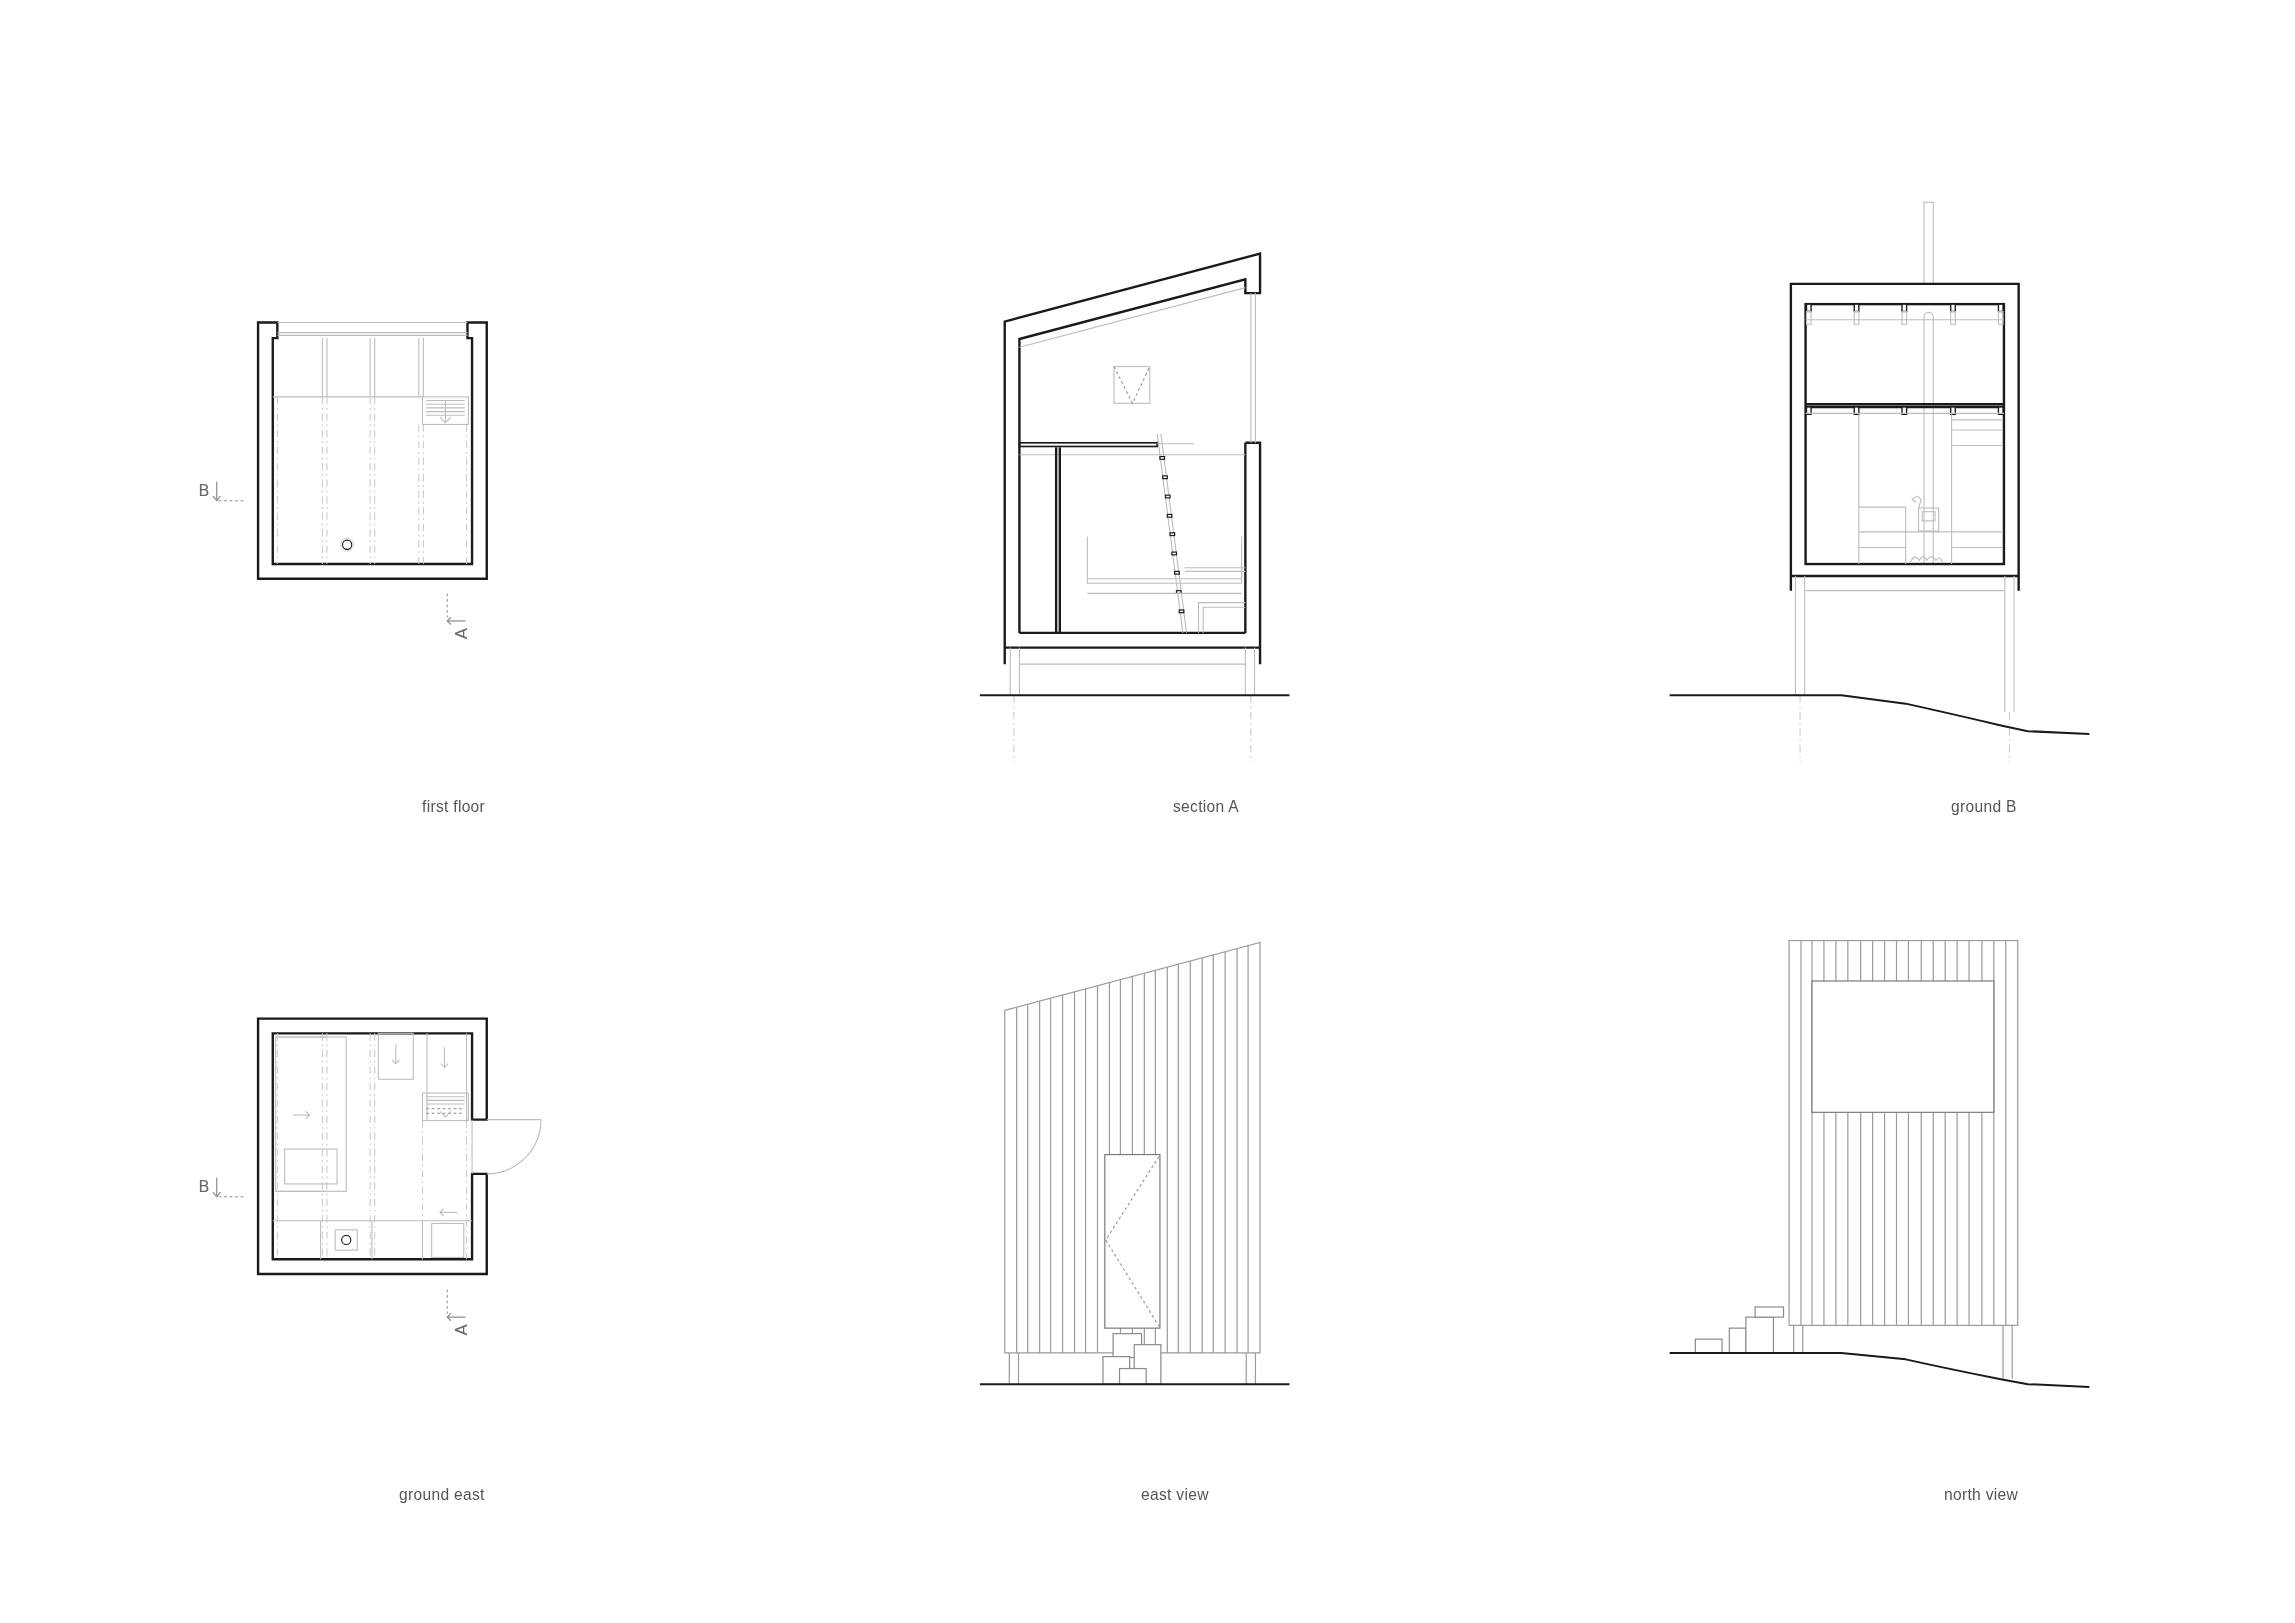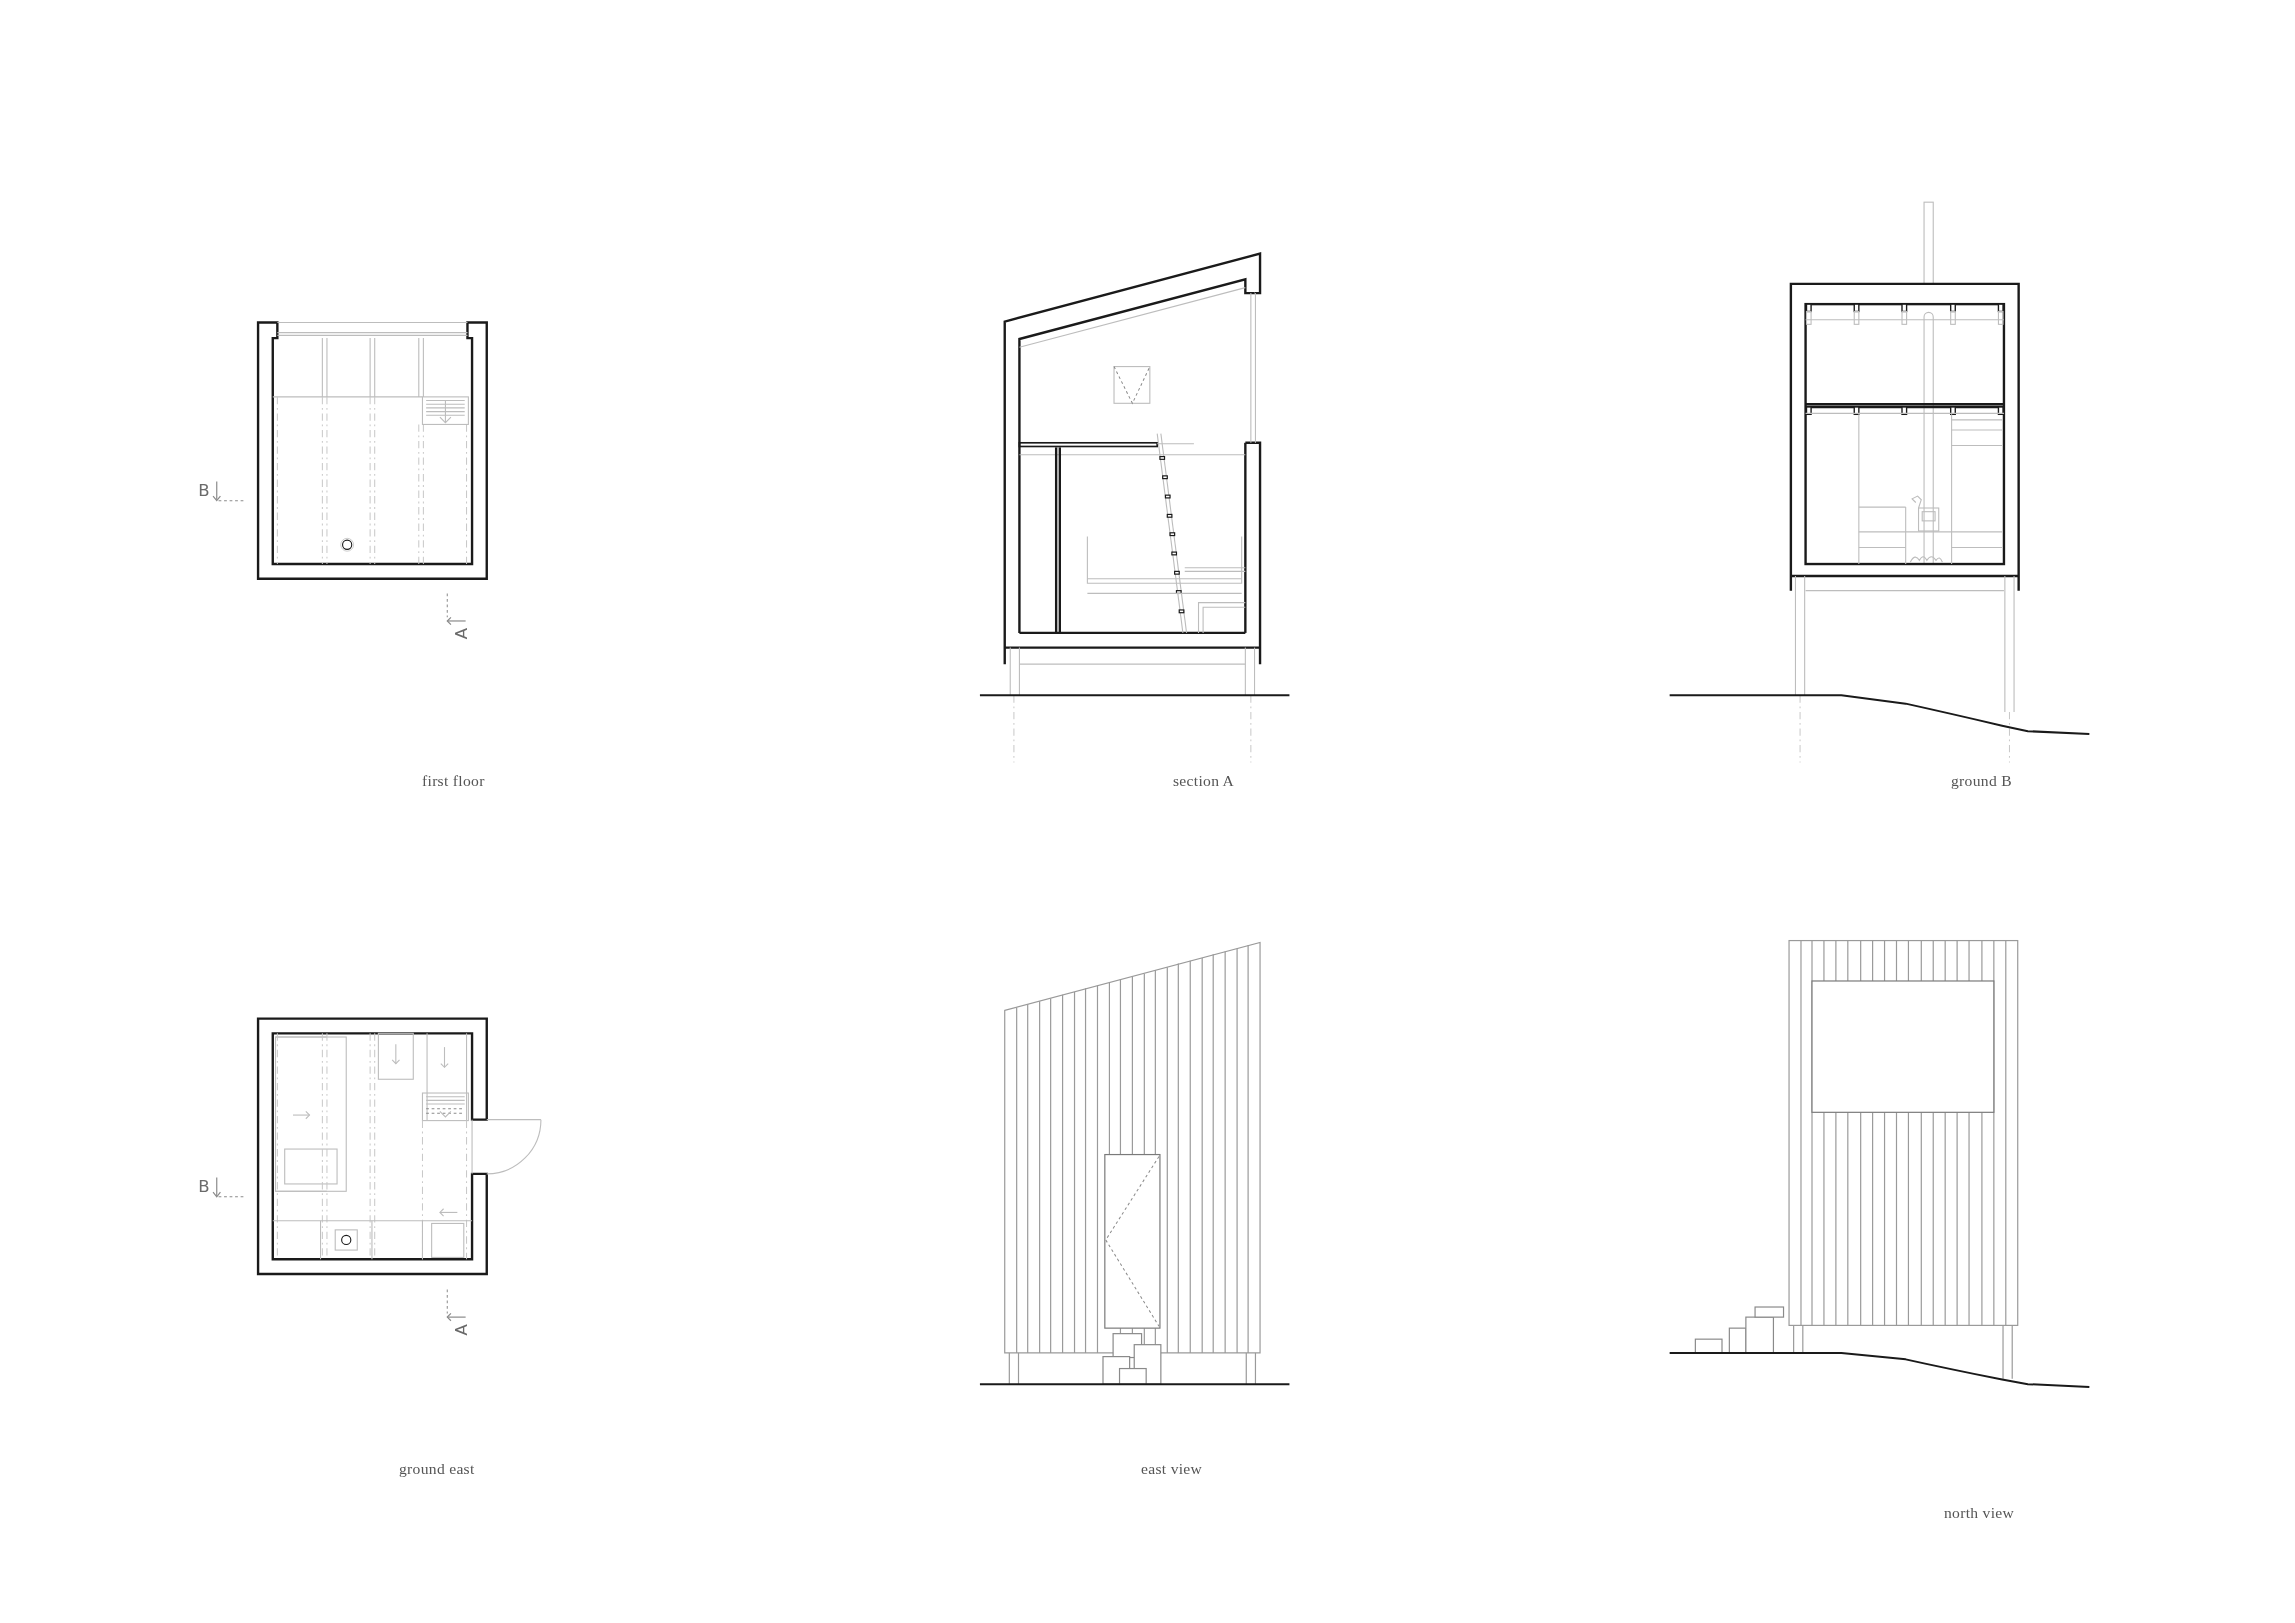--- a/index.html
+++ b/index.html
@@ -1,18 +1,18 @@
 <!DOCTYPE html>
 <html style="font-size:14.7px"><head>
 <meta charset="utf-8">
 <style>
   html, body { margin: 0; padding: 0; background: #ffffff; }
   body { width: 2296px; height: 1624px; position: relative; overflow: hidden; font-family: "DejaVu Sans", sans-serif; }
   svg.sheet { position: absolute; left: 0; top: 0; width: 2296px; height: 1624px; }
-  .label { position: absolute; font-family: Liberation Serif, serif; font-size: 15.6px; color: #555555; letter-spacing: 0.3px; white-space: nowrap; }
+  .label { position: absolute; font-family: Liberation Sans, sans-serif; font-size: 15.6px; color: #555555; letter-spacing: 0.3px; white-space: nowrap; margin-top: 26px; }
   .marker-text { font-family: "DejaVu Sans", sans-serif; font-size: 18px; fill: #6a6a6a; }
   .w { stroke: #1a1a1a; stroke-width: 2.6; fill: none; }
   .t { stroke: #bdbdbd; stroke-width: 1.2; fill: none; }
   .m { stroke: #8a8a8a; stroke-width: 1.3; fill: none; }
   .d { stroke: #c8c8c8; stroke-width: 1.1; fill: none; stroke-dasharray: 8 4 2 4; }
   .dd { stroke: #8a8a8a; stroke-width: 1.1; fill: none; stroke-dasharray: 3 3; }
   .g { stroke: #1a1a1a; stroke-width: 2.2; fill: none; }
   .clad { stroke: #9a9a9a; stroke-width: 1.3; fill: none; }
 </style>
 </head>
@@ -354,14 +354,14 @@
     <line class="clad" x1="2191" y1="1443" x2="2191" y2="1501"></line>
     <path class="g" d="M1818,1473 L2005,1473 L2075,1480 Q2120,1490 2180,1502 L2208,1507 L2275,1510"></path>
   </g>
 </svg>
 
 <div class="label" style="left:422px; top:772px;">first floor</div>
 <div class="label" style="left:1173px; top:772px;">section A</div>
 <div class="label" style="left:1951px; top:772px;">ground B</div>
 <div class="label" style="left:399px; top:1460px;">ground east</div>
 <div class="label" style="left:1141px; top:1460px;">east view</div>
-<div class="label" style="left:1944px; top:1504px;">north view</div>
+<div class="label" style="left:1944px; top:1460px;">north view</div>
 
 
 </body></html>

